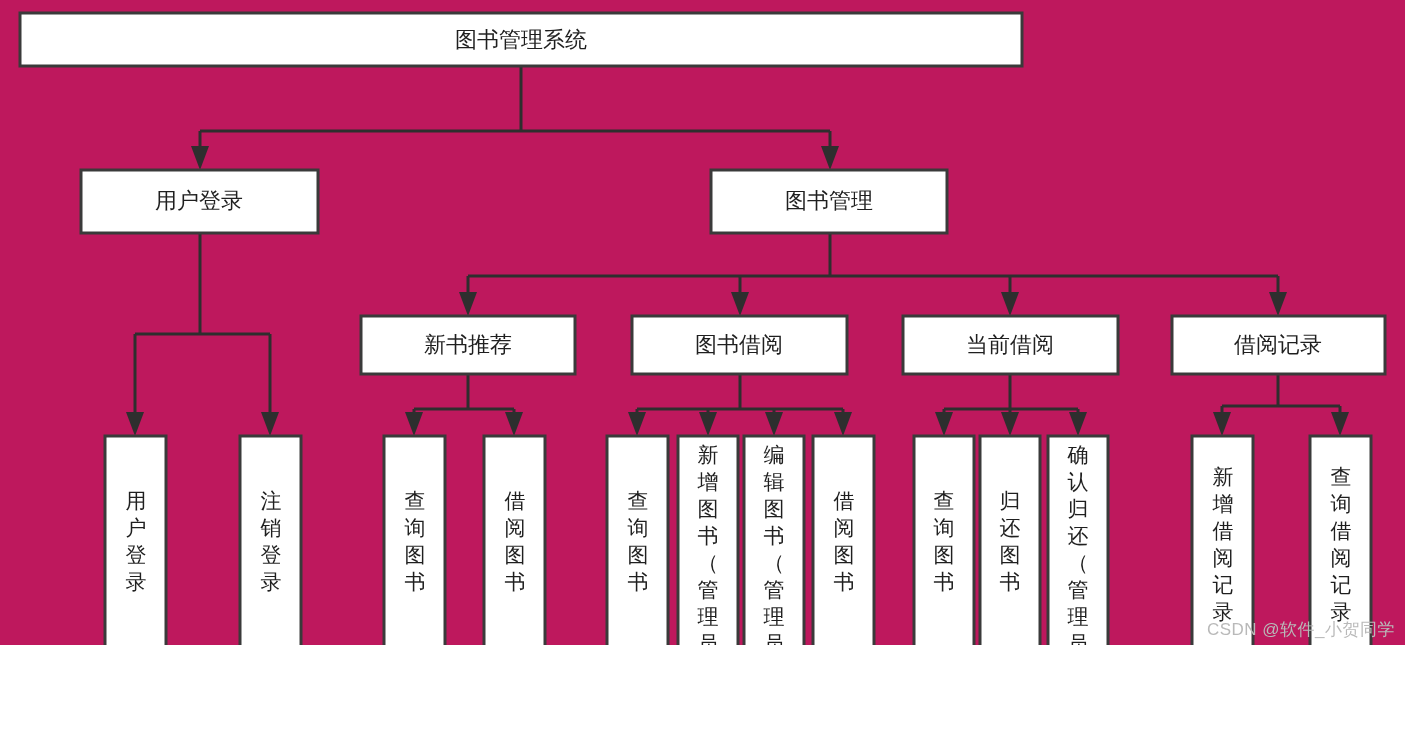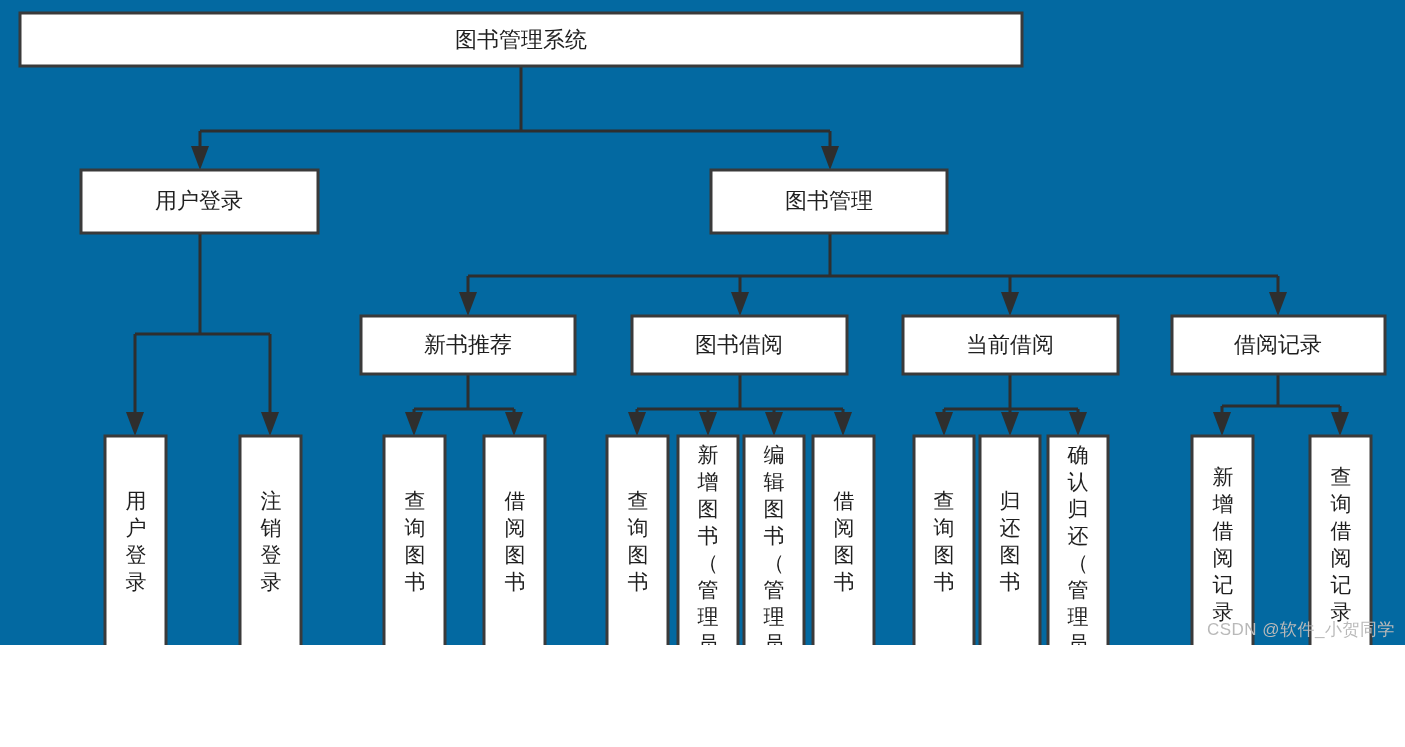--- a/index.html
+++ b/index.html
@@ -7,21 +7,21 @@
     padding: 0;
     background: #ffffff;
   }
   body {
     font-family: "Liberation Sans", "DejaVu Sans", sans-serif;
   }
   #stage {
     position: relative;
     width: 1405px;
     height: 645px;
-    background: #0369a1;
+    background: #be185d;
     overflow: hidden;
   }
   #diagram {
     position: absolute;
     left: 0;
     top: 0;
     width: 1405px;
     height: 747px;
     display: block;
   }

